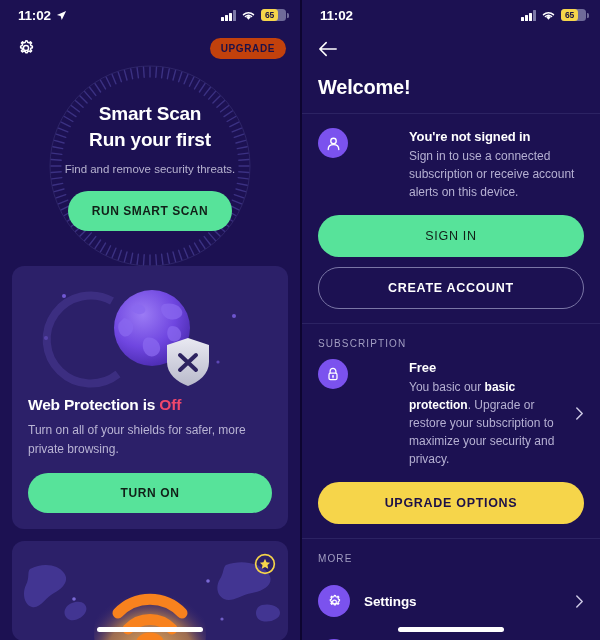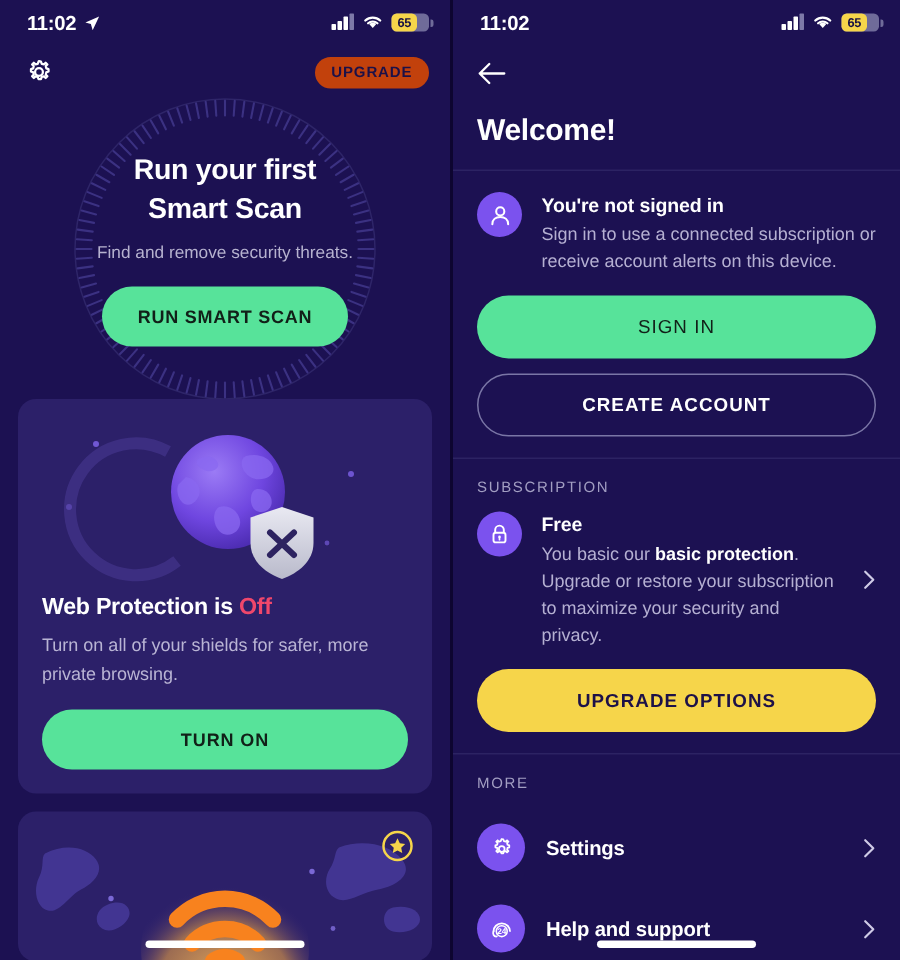--- a/index.html
+++ b/index.html
@@ -25,21 +25,21 @@
     display: flex; align-items: center; justify-content: space-between;
     padding: 0 14px 0 18px;
     position: relative; z-index: 20;
   }
   .sb-left { display: flex; align-items: center; gap: 5px; }
   .sb-time {
     color: #ffffff; font-size: 13.5px; font-weight: bold;
     letter-spacing: -0.2px;
   }
   .loc-arrow { width: 11px; height: 11px; display: block; }
-  .sb-right { display: flex; align-items: flex-start; gap: 5px; }
+  .sb-right { display: flex; align-items: flex-end; gap: 5px; }
   .signal { display: flex; align-items: flex-end; gap: 1.5px; height: 11px; }
   .signal i { display: block; width: 2.6px; background: #ffffff; border-radius: 0.5px; }
   .signal i:nth-child(1) { height: 4px; }
   .signal i:nth-child(2) { height: 6px; }
   .signal i:nth-child(3) { height: 8.5px; }
   .signal i:nth-child(4) { height: 11px; background: #7d79a8; }
   .wifi { width: 15px; height: 11px; display: block; }
   .battery {
     width: 25px; height: 12.5px; border-radius: 3.5px;
     background: #6f6b99; position: relative;
@@ -146,21 +146,21 @@
   .r-section { padding: 14px 16px 14px 16px; }
   .sec-label {
     color: #a29ec2; font-size: 10px; letter-spacing: 1.1px;
     padding: 14px 16px 10px 16px;
   }
   .row-head { display: flex; gap: 13px; align-items: flex-start; }
   .circ-icon {
     flex: 0 0 auto; width: 30px; height: 30px; border-radius: 50%;
     background: #7b52ee; display: flex; align-items: center; justify-content: center;
   }
-  .row-txt { flex: 1 1 auto; padding-top: 1px; }
+  .row-txt { flex: 1 1 auto; padding-top: 1px; margin-left: 48px; }
   .row-title {
     color: #ffffff; font-size: 13px; font-weight: bold; letter-spacing: -0.1px;
   }
   .row-desc {
     color: #b5b0d2; font-size: 12px; line-height: 18px; margin-top: 3px;
   }
   .row-desc b { color: #ffffff; font-weight: bold; }
   .chev { flex: 0 0 auto; width: 9px; height: 15px; align-self: center; }
   .btn-primary {
     display: block; width: 100%; margin-top: 14px;
@@ -331,22 +331,22 @@
             <line x1="71.2" y1="26.2" x2="75.6" y2="35.2" stroke="#3b3182" stroke-width="1.4" stroke-linecap="round"></line>
             <line x1="77.1" y1="23.5" x2="80.9" y2="32.8" stroke="#3b3182" stroke-width="1.4" stroke-linecap="round"></line>
             <line x1="83.2" y1="21.3" x2="86.4" y2="30.7" stroke="#3b3182" stroke-width="1.4" stroke-linecap="round"></line>
             <line x1="89.4" y1="19.4" x2="92.0" y2="29.0" stroke="#3b3182" stroke-width="1.4" stroke-linecap="round"></line>
             <line x1="95.7" y1="17.9" x2="97.6" y2="27.7" stroke="#3b3182" stroke-width="1.4" stroke-linecap="round"></line>
             <line x1="102.1" y1="16.8" x2="103.4" y2="26.8" stroke="#3b3182" stroke-width="1.4" stroke-linecap="round"></line>
             <line x1="108.5" y1="16.2" x2="109.2" y2="26.2" stroke="#3b3182" stroke-width="1.4" stroke-linecap="round"></line>
           </g>
       </svg>
       <div class="hero-title">
+        <div>Smart Scan</div>
         <div>Run your first</div>
-        <div>Smart Scan</div>
       </div>
       <div class="hero-sub">Find and remove security threats.</div>
       <button class="scan-btn">RUN SMART SCAN</button>
     </div>
 
     <div class="cards">
 
       <div class="card">
         <div class="card-art">
           <svg width="276" height="130" viewBox="0 0 276 130" style="display:block">

